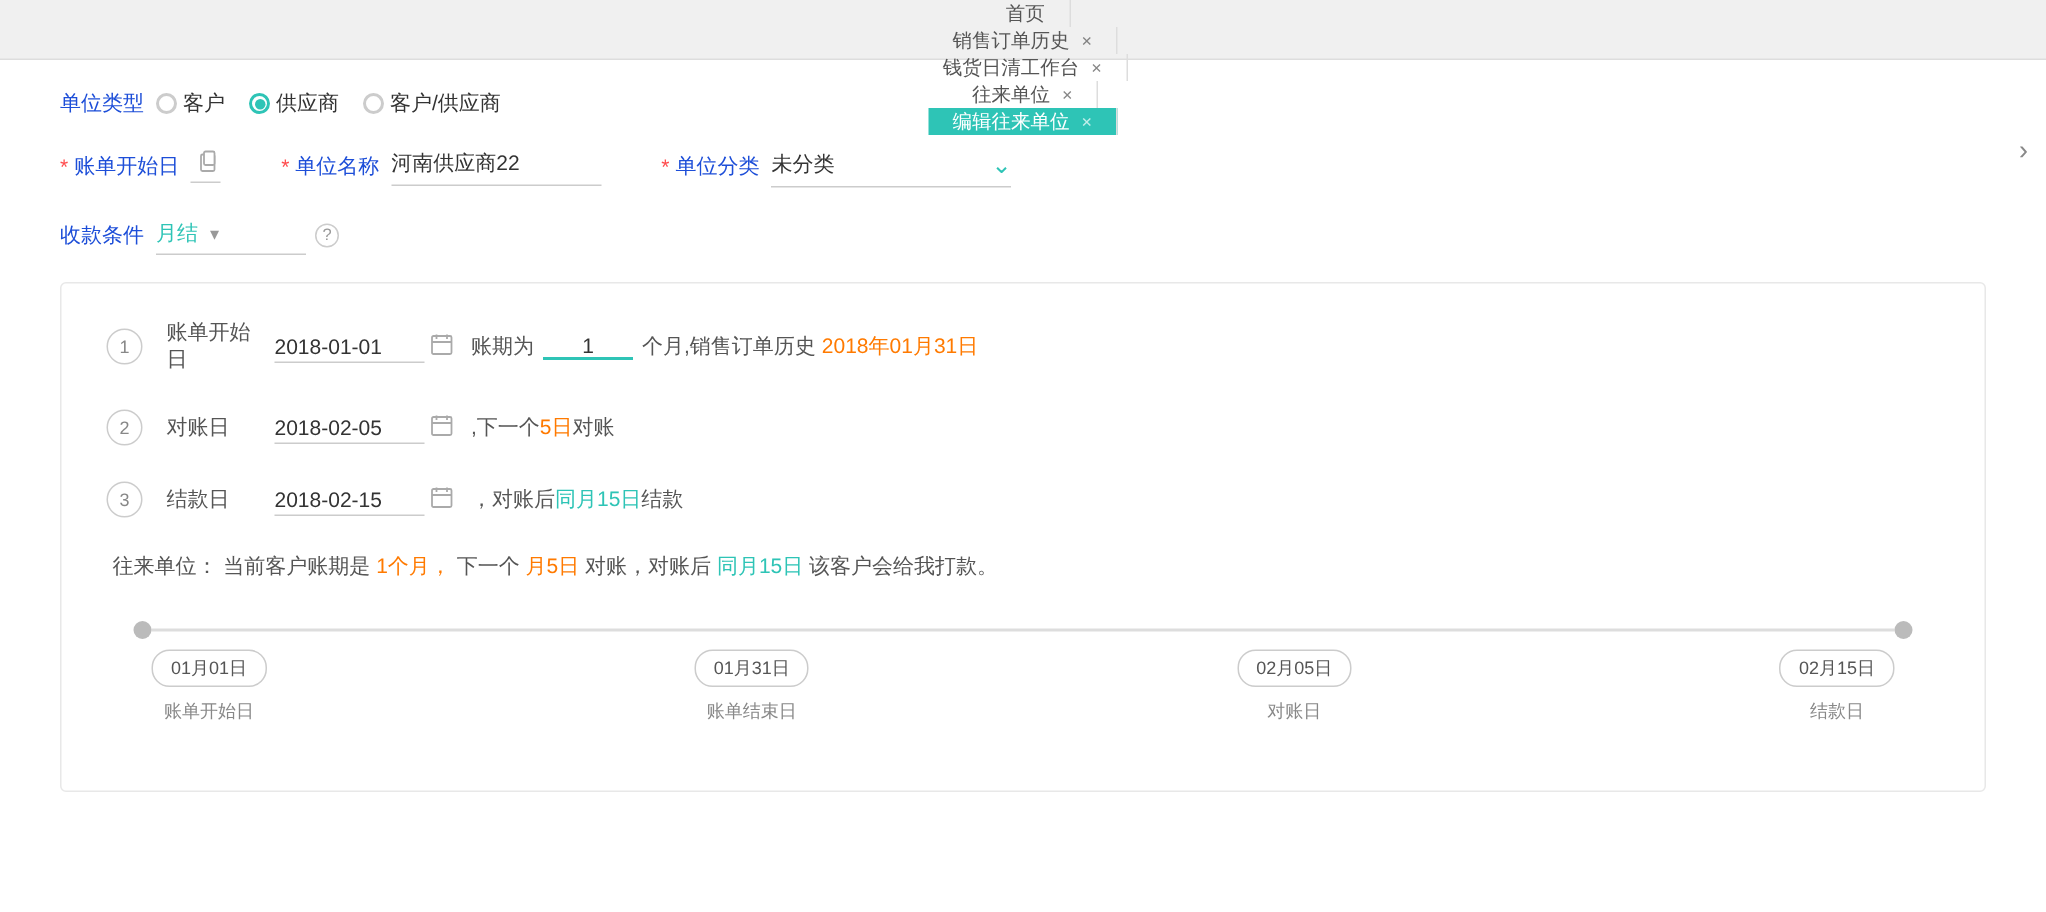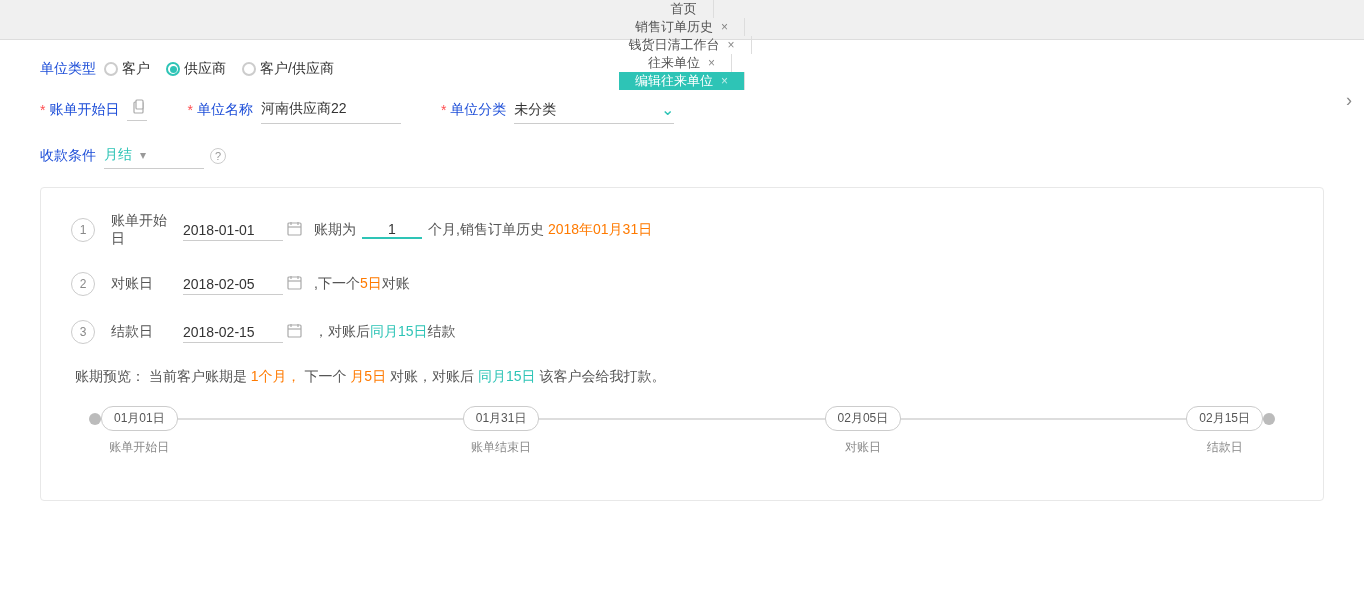--- a/index.html
+++ b/index.html
@@ -422,21 +422,21 @@
             <line x1="11" y1="1" x2="11" y2="4" stroke="#aaa" stroke-width="1.2"></line>
           </svg>
         </span>
       </div>
       <span class="row-desc">，对账后</span>
       <span class="row-desc highlight-teal">同月15日</span>
       <span class="row-desc">结款</span>
     </div>
 
     <div class="preview-text">
-      <span>账期预览：</span>
+      <span>往来单位：</span>
       <span>当前客户账期是</span>
       <span class="highlight-orange">1个月，</span>
       <span>下一个</span>
       <span class="highlight-orange">月5日</span>
       <span>对账，对账后</span>
       <span class="highlight-teal">同月15日</span>
       <span>该客户会给我打款。</span>
     </div>
 
     <div style="position:relative; padding: 0 30px 20px 30px;">
@@ -446,21 +446,21 @@
       <div style="position:absolute; top: 7px; left: 18px; width:12px; height:12px; border-radius:50%; background:#bbb; z-index:1;"></div>
 
       <div style="position:absolute; top: 7px; right: 18px; width:12px; height:12px; border-radius:50%; background:#bbb; z-index:1;"></div>
       <div style="display:flex; justify-content: space-between; position: relative; z-index:1;align-items:flex-end;">
 
         <div style="display:flex;flex-direction:column;align-items:center;">
           <div style="background:#fff;border:1px solid #ccc;border-radius:12px;padding:3px 12px;font-size:12px;color:#555;">01月01日</div>
           <div style="margin-top:8px;font-size:12px;color:#888;">账单开始日</div>
         </div>
 
-        <div style="display:flex;flex-direction:column;align-items:center;">
+        <div style="display:flex;flex-direction:column;align-items:center;margin-top:26px;">
           <div style="background:#fff;border:1px solid #ccc;border-radius:12px;padding:3px 12px;font-size:12px;color:#555;">01月31日</div>
           <div style="margin-top:8px;font-size:12px;color:#888;">账单结束日</div>
         </div>
 
         <div style="display:flex;flex-direction:column;align-items:center;">
           <div style="background:#fff;border:1px solid #ccc;border-radius:12px;padding:3px 12px;font-size:12px;color:#555;">02月05日</div>
           <div style="margin-top:8px;font-size:12px;color:#888;">对账日</div>
         </div>
 
         <div style="display:flex;flex-direction:column;align-items:center;">

